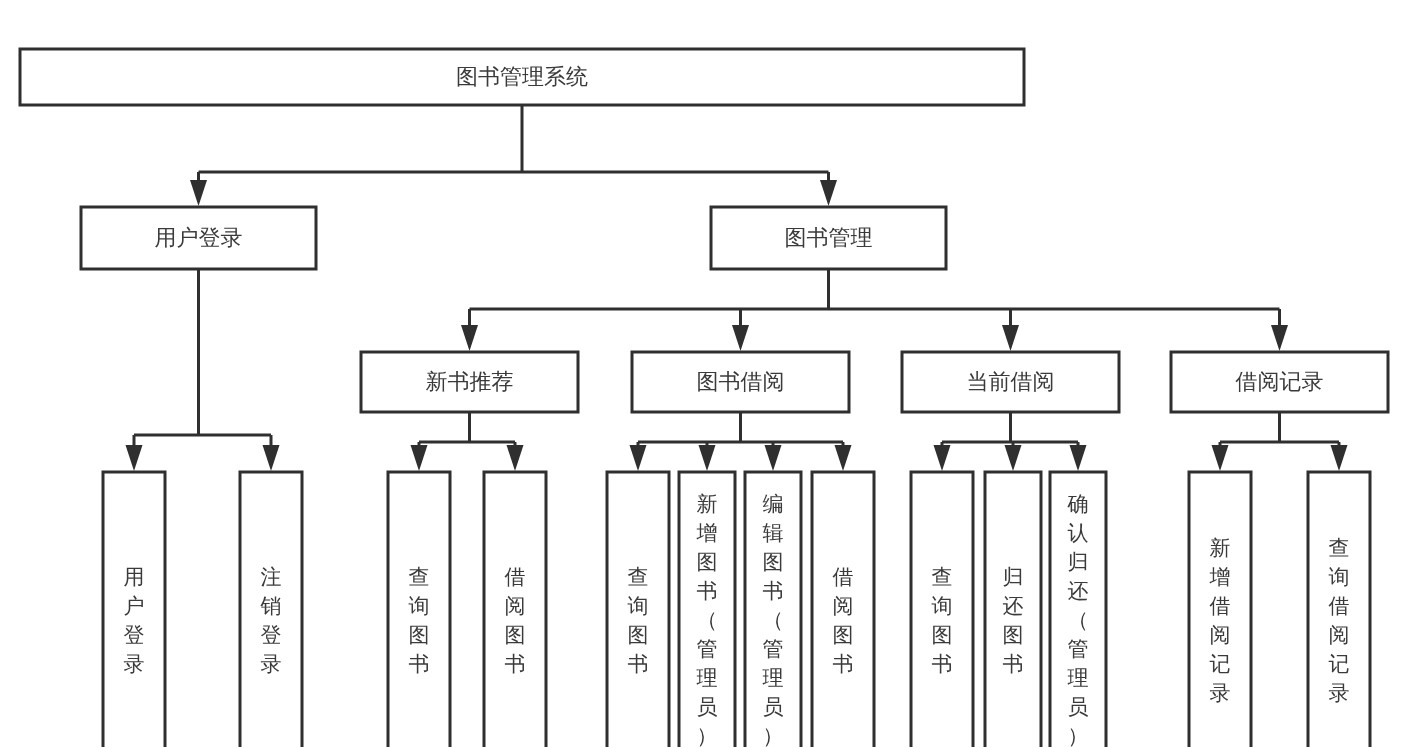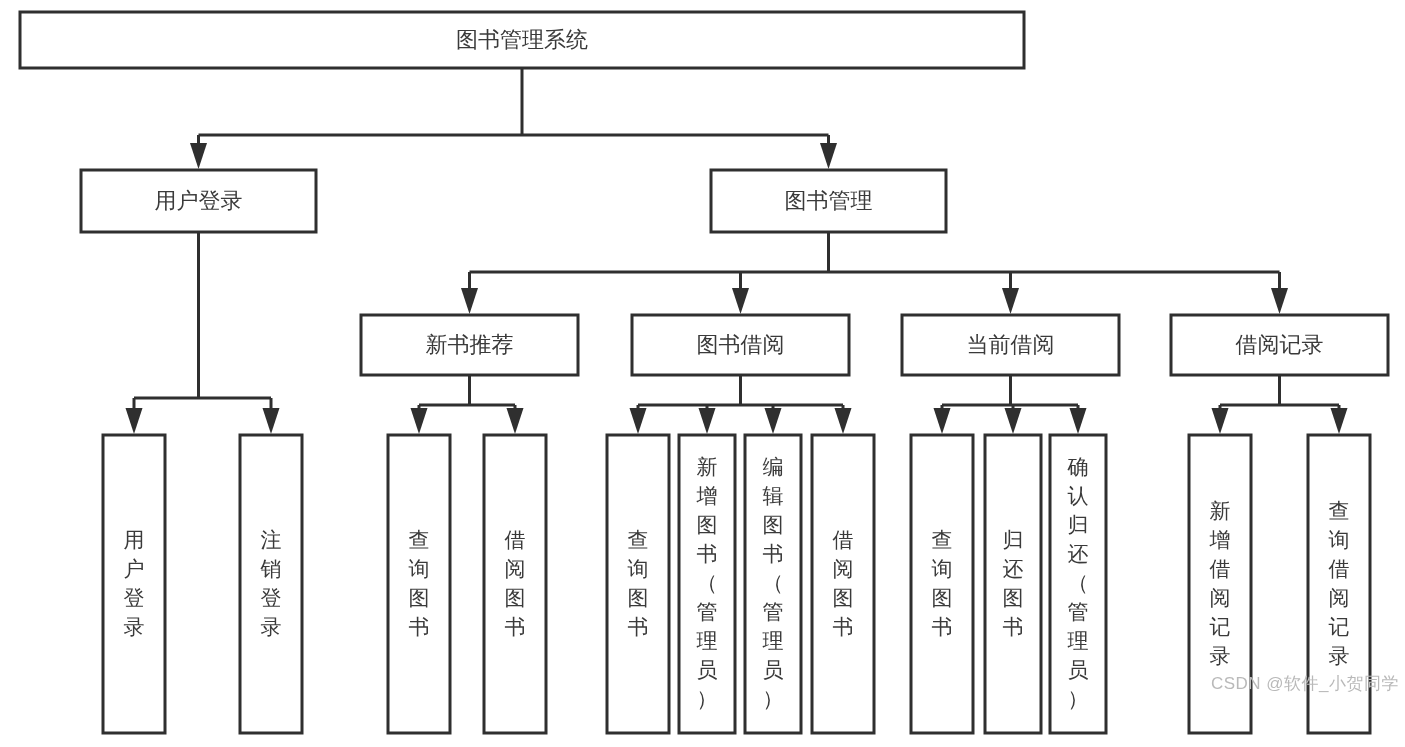--- a/index.html
+++ b/index.html
@@ -2,21 +2,21 @@
 <html lang="zh"><head>
 <meta charset="utf-8">
 <title>图书管理系统 功能结构图</title>
 <style>
   html,body{margin:0;padding:0;background:#ffffff;}
   body{
     width:1405px;height:747px;overflow:hidden;
     font-family:"Liberation Sans","DejaVu Sans",sans-serif;
     color:#2b2b2b;
   }
-  #diagram-root{position:relative;width:1405px;height:699px;background:#fff;}
+  #diagram-root{position:relative;width:1405px;height:699px;background:#fff;margin-top:37px;}
   svg#tree-svg{position:absolute;left:0;top:0;width:1405px;height:747px;display:block;}
   .node-box{fill:#ffffff;stroke:#2f2f2f;stroke-width:3;}
   .connector{stroke:#2f2f2f;stroke-width:3;fill:none;stroke-linecap:butt;}
   .arrow-head{fill:#2f2f2f;stroke:none;}
   .node-label{
     font-family:"Liberation Sans","DejaVu Sans",sans-serif;
     fill:#3a3a3a;
     font-size:22px;
     text-anchor:middle;
     dominant-baseline:middle;
@@ -169,14 +169,13 @@
         <g>
           <rect x="1189" y="435" width="62" height="298" class="node-box"></rect>
           <text class="node-label vertical-label" x="1220" y="511.5"><tspan x="1220" dy="0">新</tspan><tspan x="1220" dy="29">增</tspan><tspan x="1220" dy="29">借</tspan><tspan x="1220" dy="29">阅</tspan><tspan x="1220" dy="29">记</tspan><tspan x="1220" dy="29">录</tspan></text>
         </g>
         <g>
           <rect x="1308" y="435" width="62" height="298" class="node-box"></rect>
           <text class="node-label vertical-label" x="1339" y="511.5"><tspan x="1339" dy="0">查</tspan><tspan x="1339" dy="29">询</tspan><tspan x="1339" dy="29">借</tspan><tspan x="1339" dy="29">阅</tspan><tspan x="1339" dy="29">记</tspan><tspan x="1339" dy="29">录</tspan></text>
         </g>
       </g>
   </svg>
-  <div class="watermark-text">CSDN @软件_小贺同学</div>
 </div>
 
 </body></html>

